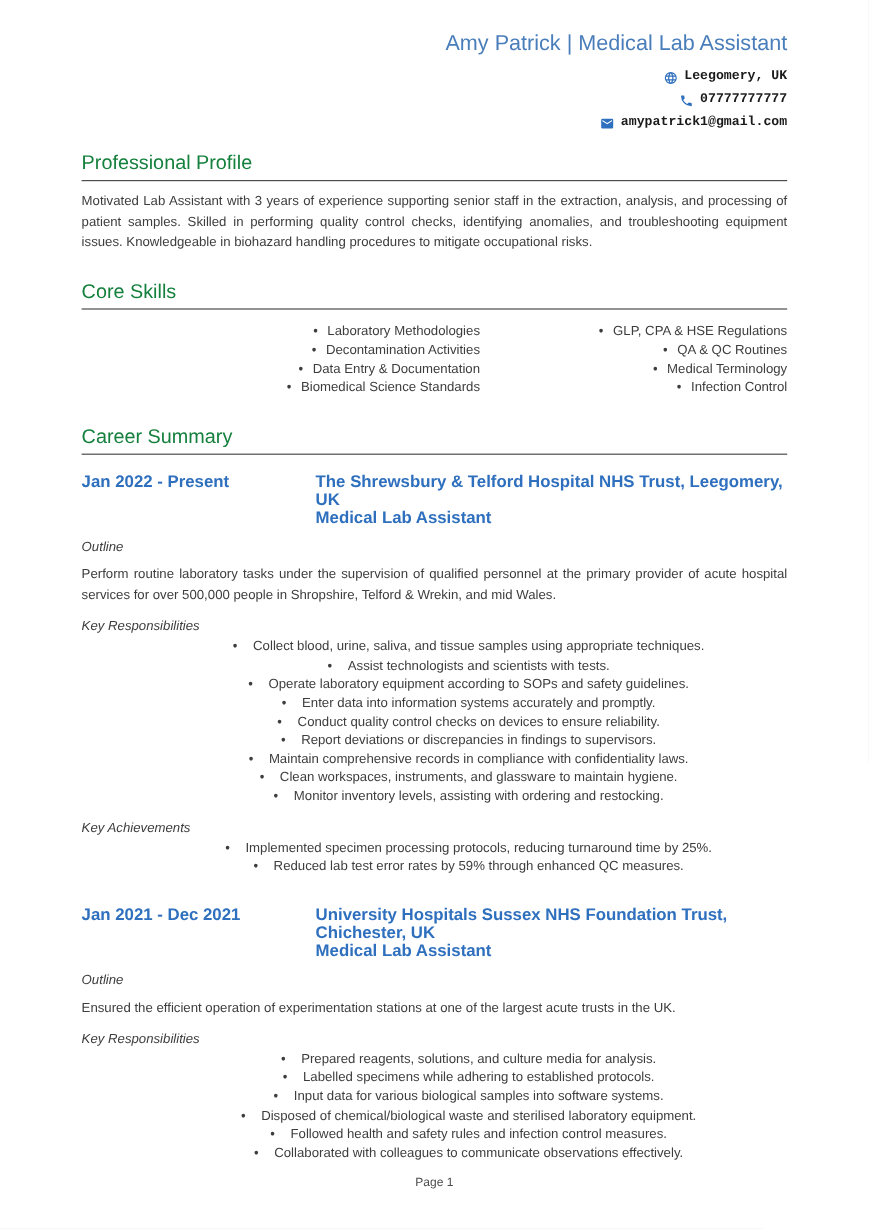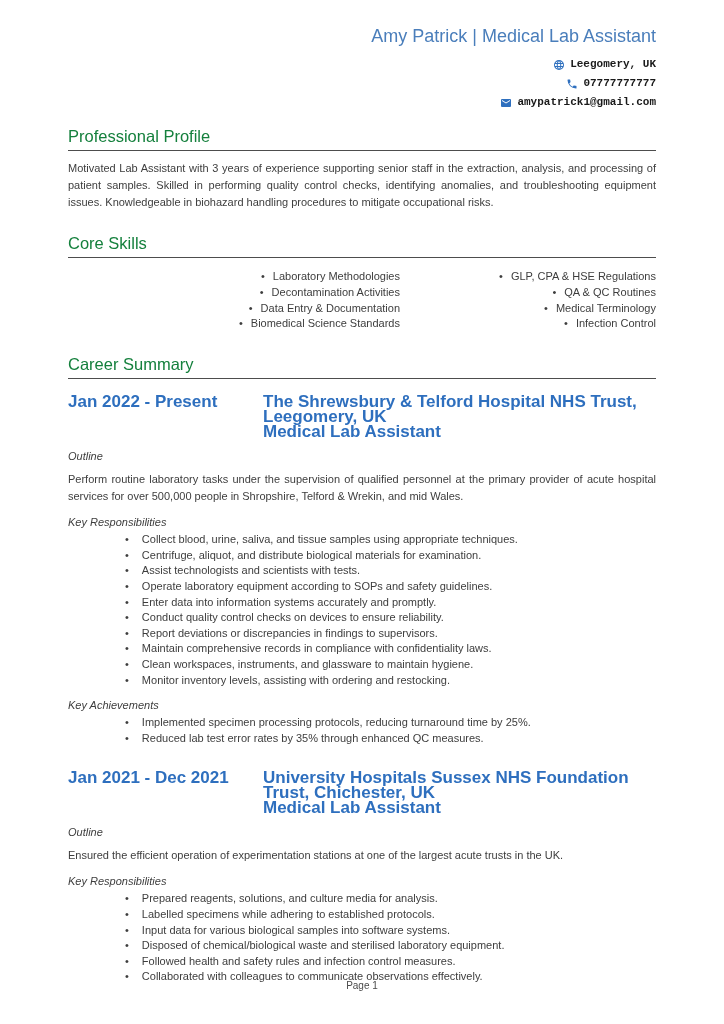--- a/index.html
+++ b/index.html
@@ -43,32 +43,32 @@
     display: grid; grid-template-columns: 292px 1fr;
     padding-left: 40px; margin-top: 11px;
   }
   .skills ul { margin: 0; padding: 0; list-style: none; text-align: right; }
   .skills li { font-size: 11px; line-height: 15.8px; color: #3d3d3d; }
   .skills li::before { content: "\2022"; margin-right: 8px; }
 
   
   .job-head {
     display: grid; grid-template-columns: 195px 1fr;
-    font-size: 17px; font-weight: 700; color: #2e6fbe; line-height: 15px;
+    font-size: 14px; font-weight: 700; color: #2e6fbe; line-height: 15px;
   }
   .job1 { margin-top: 15px; }
   .job2 { margin-top: 24px; }
   .meta-label {
     margin: 11px 0 0 0; font-size: 11px; font-style: italic;
     font-weight: 400; color: #3d3d3d;
   }
   ul.bullets { margin: 4px 0 0 0; padding-left: 57px; list-style: none; }
   ul.bullets li {
     font-size: 11px; line-height: 15.6px; color: #3d3d3d;
-    text-indent: -20px; padding-left: 20px;
+    text-indent: -20px; padding-left: 20px; text-align: center;
   }
   ul.bullets li::before { content: "\2022"; margin-right: 13px; }
 
   
   .footer {
     position: absolute; bottom: 33px; left: 0; right: 0;
     text-align: center; font-size: 10px; color: #4a4a4a;
   }
 </style>
 </head>
@@ -132,34 +132,33 @@
         <div>
           <div>The Shrewsbury &amp; Telford Hospital NHS Trust, Leegomery, UK</div>
           <div>Medical Lab Assistant</div>
         </div>
       </div>
       <p class="meta-label">Outline</p>
       <p class="body-para">Perform routine laboratory tasks under the supervision of qualified personnel at the primary provider of acute hospital services for over 500,000 people in Shropshire, Telford &amp; Wrekin, and mid Wales.</p>
       <p class="meta-label">Key Responsibilities</p>
       <ul class="bullets">
         <li>Collect blood, urine, saliva, and tissue samples using appropriate techniques.</li>
-        <li>Centrifuge, aliquot, and distribute biological materials for examination.</li>
         <li>Assist technologists and scientists with tests.</li>
         <li>Operate laboratory equipment according to SOPs and safety guidelines.</li>
         <li>Enter data into information systems accurately and promptly.</li>
         <li>Conduct quality control checks on devices to ensure reliability.</li>
         <li>Report deviations or discrepancies in findings to supervisors.</li>
         <li>Maintain comprehensive records in compliance with confidentiality laws.</li>
         <li>Clean workspaces, instruments, and glassware to maintain hygiene.</li>
         <li>Monitor inventory levels, assisting with ordering and restocking.</li>
       </ul>
       <p class="meta-label" style="">Key Achievements</p>
       <ul class="bullets">
         <li>Implemented specimen processing protocols, reducing turnaround time by 25%.</li>
-        <li>Reduced lab test error rates by 35% through enhanced QC measures.</li>
+        <li>Reduced lab test error rates by 59% through enhanced QC measures.</li>
       </ul>
     </div>
 
     <div class="job2">
       <div class="job-head">
         <div>Jan 2021 - Dec 2021</div>
         <div>
           <div>University Hospitals Sussex NHS Foundation Trust, Chichester, UK</div>
           <div>Medical Lab Assistant</div>
         </div>

